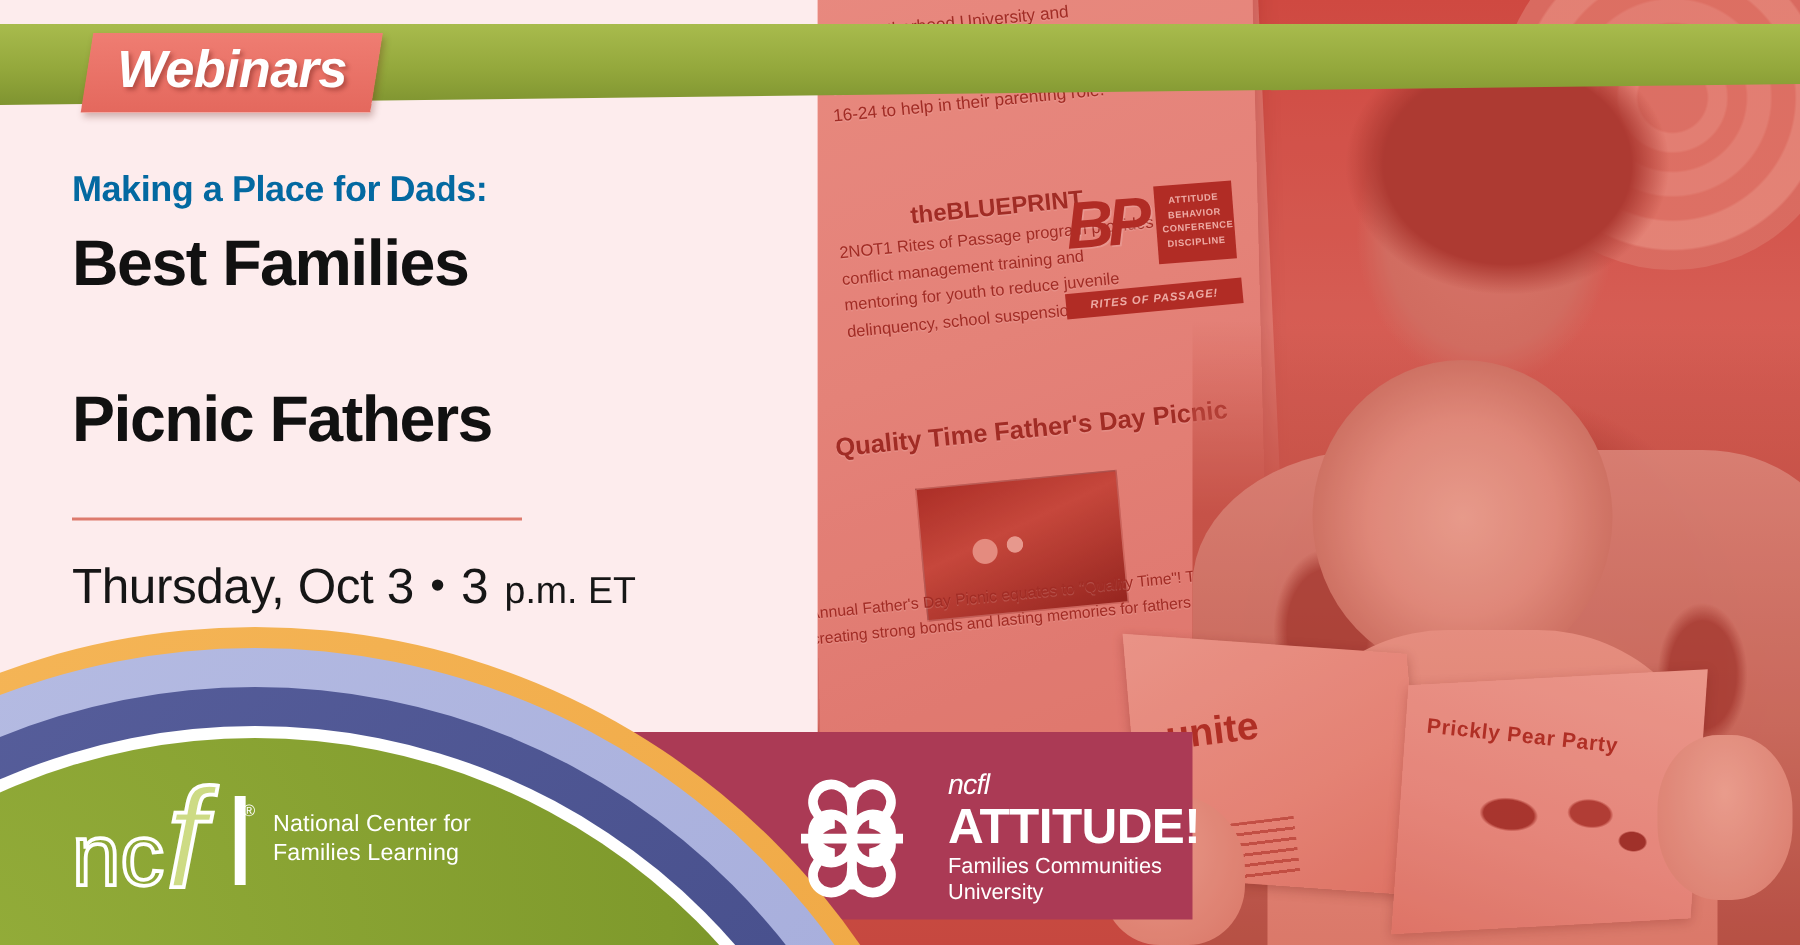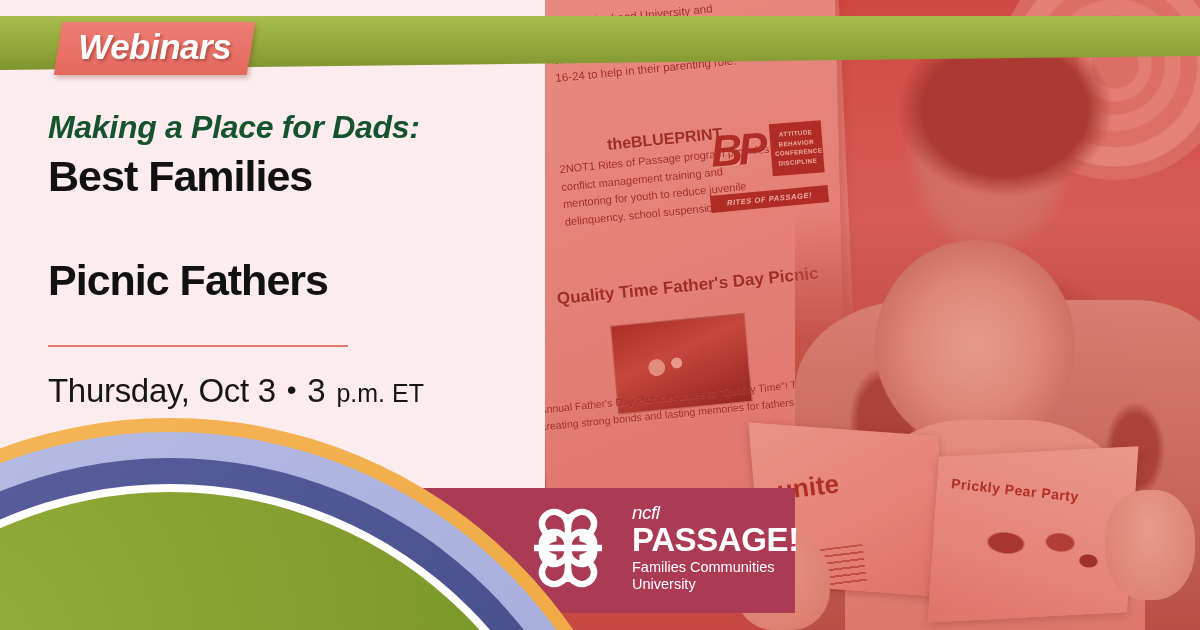--- a/index.html
+++ b/index.html
@@ -183,23 +183,22 @@
     display:block;transform:skewX(9deg);
     color:#ffffff;font-size:35px;font-weight:900;font-style:italic;
     letter-spacing:-.5px;line-height:38px;
     text-shadow:2px 2px 3px rgba(120,35,28,.45);
     font-family:"Liberation Sans",sans-serif;
   }
 
   
   .head-wrap{position:absolute;left:48px;top:110px;width:470px;}
   .kicker{
-    font-size:32px;font-weight:700;color:#14532d;letter-spacing:-.3px;line-height:34px;
+    font-size:24px;font-weight:700;color:#0369a1;letter-spacing:-.3px;line-height:34px;
     margin:0 0 6px 0;
-    font-style:italic;
   }
   .headline{
     font-size:43px;font-weight:800;color:#111111;line-height:52px;letter-spacing:-1px;
     margin:0;
   }
   .rule{
     position:absolute;left:48px;top:345px;width:300px;height:2px;background:#dd7a6d;
   }
   .dateline{
     position:absolute;left:48px;top:372px;
@@ -235,21 +234,21 @@
   .gl-n{left:0;top:22px;font-size:58px;color:transparent;-webkit-text-stroke:2.5px #ffffff;}
   .gl-f{left:63px;top:-8px;font-size:94px;color:#cddb84;-webkit-text-stroke:2.5px #ffffff;font-style:italic;}
   .gl-l{left:103px;top:2px;font-size:82px;color:#ffffff;}
   .gl-r{left:114px;top:16px;font-size:11px;color:#ffffff;}
   .ncfl-words{
     color:#ffffff;font-size:15.5px;line-height:19px;font-weight:400;letter-spacing:.1px;
     padding-left:6px;border-left:0;
   }
 
   
-  .activate{position:absolute;left:518px;top:498px;display:flex;align-items:center;gap:14px;}
+  .activate{position:absolute;left:518px;top:509px;display:flex;align-items:center;gap:14px;}
   .knot{width:100px;height:100px;}
   .act-text{color:#ffffff;}
   .act-ncfl{font-size:19px;font-weight:400;letter-spacing:-.5px;line-height:19px;font-style:italic;margin-bottom:1px;}
   .act-big{font-size:33px;font-weight:800;letter-spacing:-.4px;line-height:34px;}
   .act-sub{font-size:14.5px;line-height:17.5px;font-weight:400;margin-top:2px;}
 </style>
 </head>
 <body>
 
 <div id="card">
@@ -336,39 +335,51 @@
   <div class="green-fill"></div>
 
   <div class="arcs">
     <div class="arc arc-orange"></div>
     <div class="arc arc-peri"></div>
     <div class="arc arc-navy"></div>
     <div class="arc arc-white"></div>
     <div class="arc arc-green"></div>
   </div>
 
+  <div class="ncfl">
+    <div class="ncfl-mark">
+      <span class="gl gl-n">nc</span>
+      <span class="gl gl-f">f</span>
+      <span class="gl gl-l">l</span>
+      <span class="gl gl-r">®</span>
+    </div>
+    <div class="ncfl-words">
+      <div>National Center for</div>
+      <div>Families  Learning</div>
+    </div>
+  </div>
 
   <div class="activate">
     <svg class="knot" viewBox="0 0 100 100">
       <g fill="none" stroke="#ffffff" stroke-width="6.5">
         <path d="M50 30 C50 14, 34 10, 27 18 C20 26, 26 38, 38 40
                  C26 42, 20 54, 27 62 C34 70, 50 66, 50 50"></path>
         <path d="M50 30 C50 14, 66 10, 73 18 C80 26, 74 38, 62 40
                  C74 42, 80 54, 73 62 C66 70, 50 66, 50 50"></path>
         <path d="M50 70 C50 86, 34 90, 27 82 C20 74, 26 62, 38 60
                  C26 58, 20 46, 27 38 C34 30, 50 34, 50 50"></path>
         <path d="M50 70 C50 86, 66 90, 73 82 C80 74, 74 62, 62 60
                  C74 58, 80 46, 73 38 C66 30, 50 34, 50 50"></path>
         <path d="M50 16 L50 84" stroke-width="6.5"></path>
         <path d="M16 50 L84 50" stroke-width="6.5"></path>
       </g>
     </svg>
     <div class="act-text">
       <div class="act-ncfl">ncfl</div>
-      <div class="act-big">PASSAGE!</div>
+      <div class="act-big">ATTITUDE!</div>
       <div class="act-sub">
         <div>Families Communities</div>
         <div>University</div>
       </div>
     </div>
   </div>
 
 </div>
 
 </body></html>

